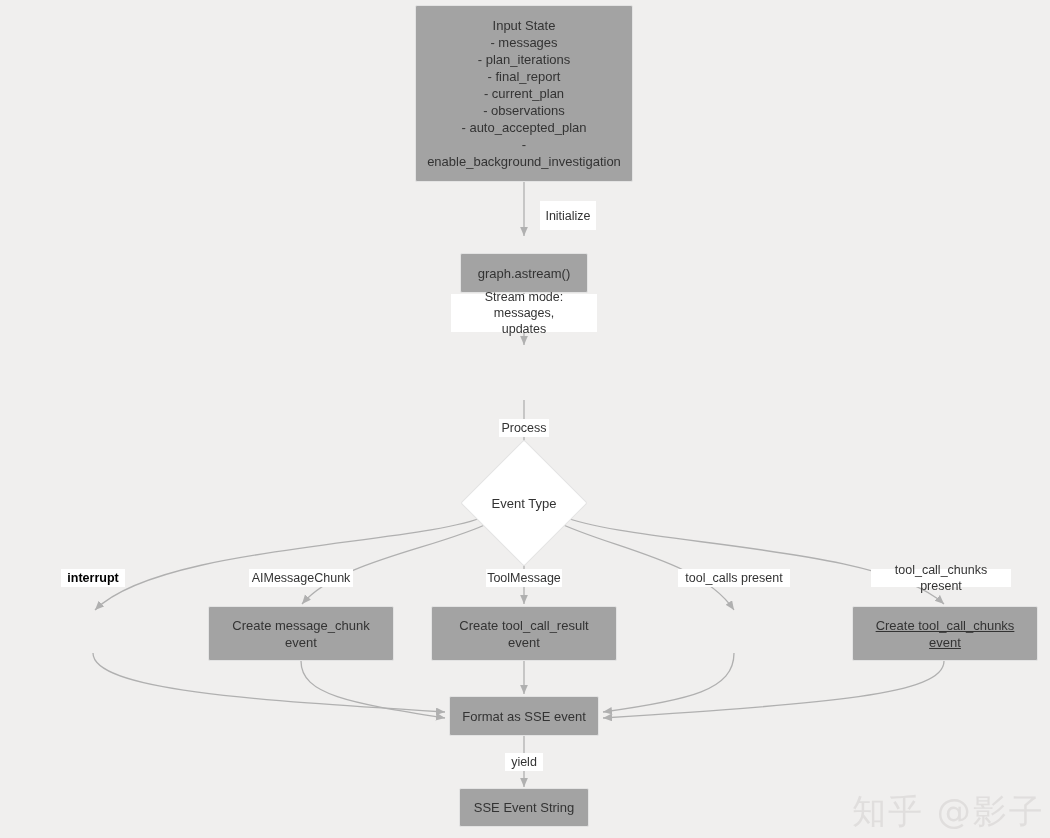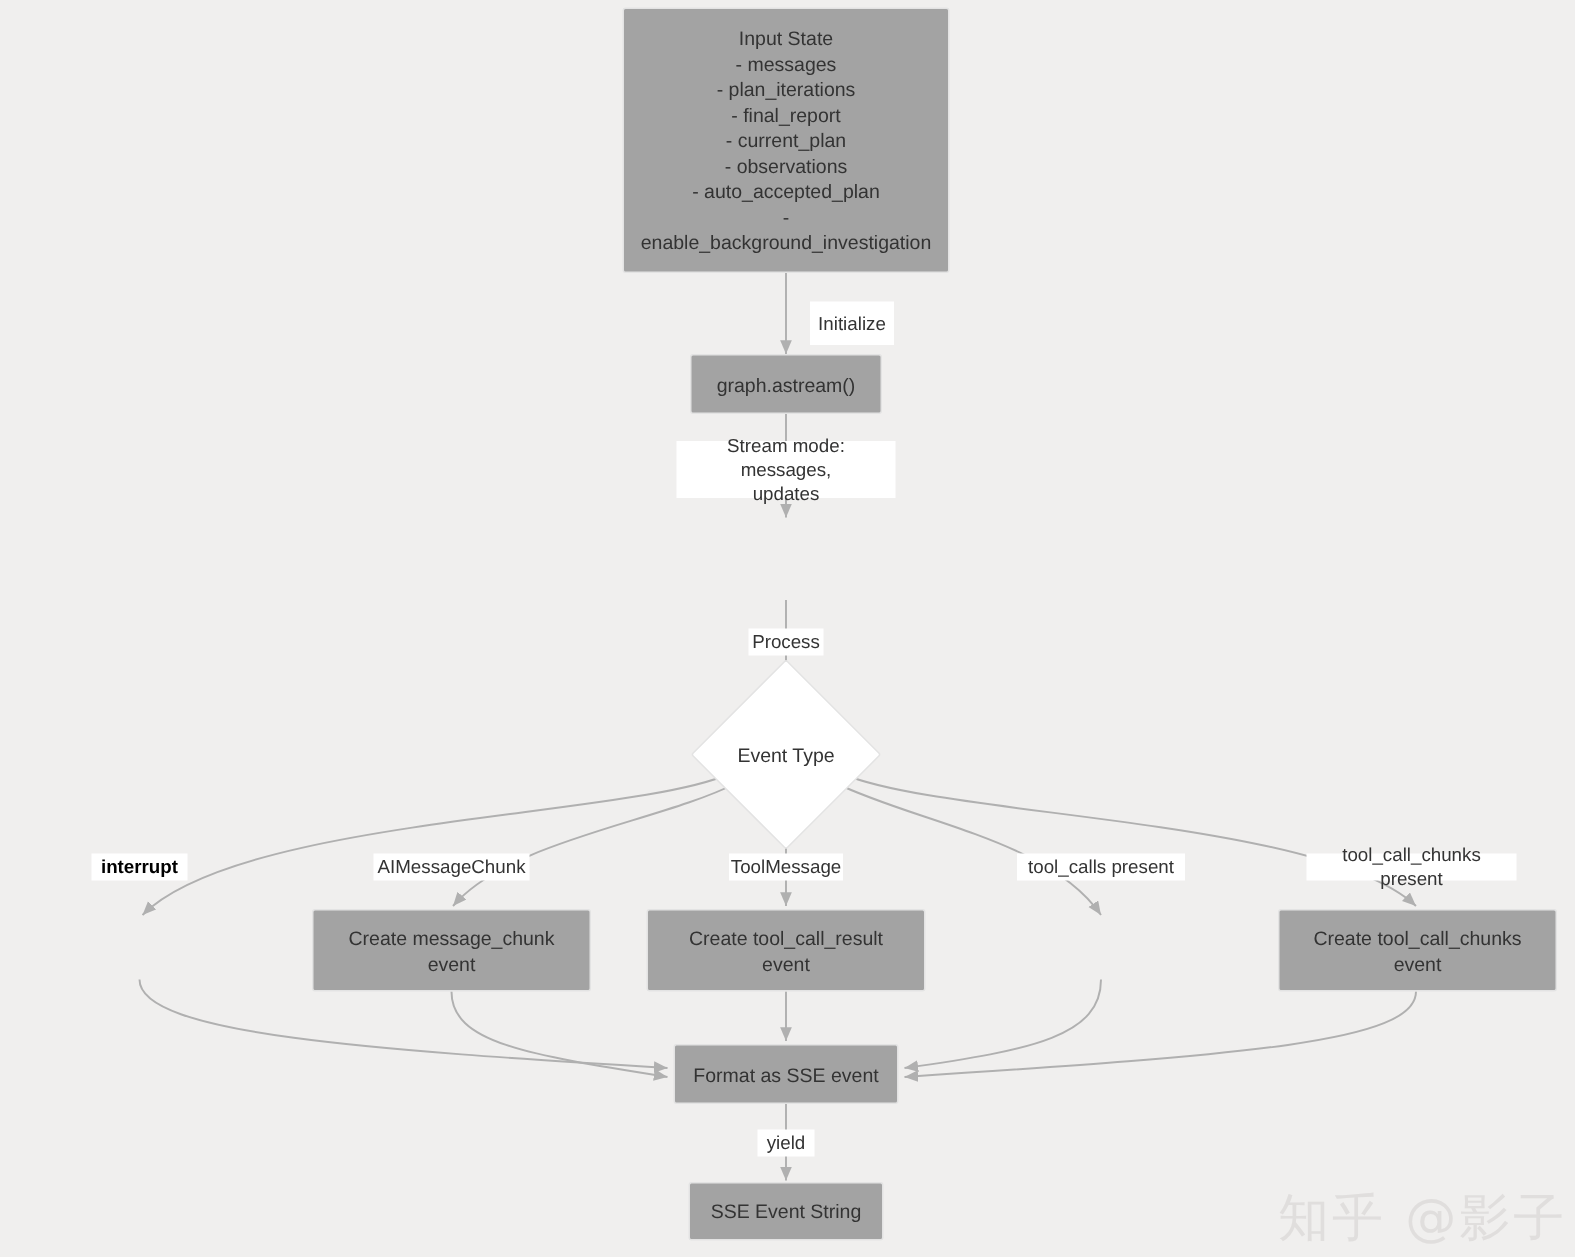--- a/index.html
+++ b/index.html
@@ -140,21 +140,21 @@
 - messages
 - plan_iterations
 - final_report
 - current_plan
 - observations
 - auto_accepted_plan
 -
 enable_background_investigation</span>
   </div>
 
-  <div class="node" style="left:460px; top:236px; width:128px; height:40px;">
+  <div class="node" style="left:460px; top:253px; width:128px; height:40px;">
     <span class="node-text">graph.astream()</span>
   </div>
 
 
   <div class="diamond" style="left:479px; top:458px; width:90px; height:90px;"></div>
   <div class="diamond-label" style="left:474px; top:487px; width:100px; height:32px;">
     <span class="node-text">Event Type</span>
   </div>
 
 
@@ -162,21 +162,21 @@
     <span class="node-text">Create message_chunk
 event</span>
   </div>
 
   <div class="node" style="left:431px; top:606px; width:186px; height:55px;">
     <span class="node-text">Create tool_call_result
 event</span>
   </div>
 
 
-  <div class="node" style="left:852px; top:606px; width:186px; height:55px;">
+  <div class="node" style="left:852px; top:606px; width:186px; height:55px;text-decoration:underline;">
     <span class="node-text">Create tool_call_chunks
 event</span>
   </div>
 
   <div class="node" style="left:449px; top:696px; width:150px; height:40px;">
     <span class="node-text">Format as SSE event</span>
   </div>
 
   <div class="node" style="left:459px; top:788px; width:130px; height:39px;">
     <span class="node-text">SSE Event String</span>

